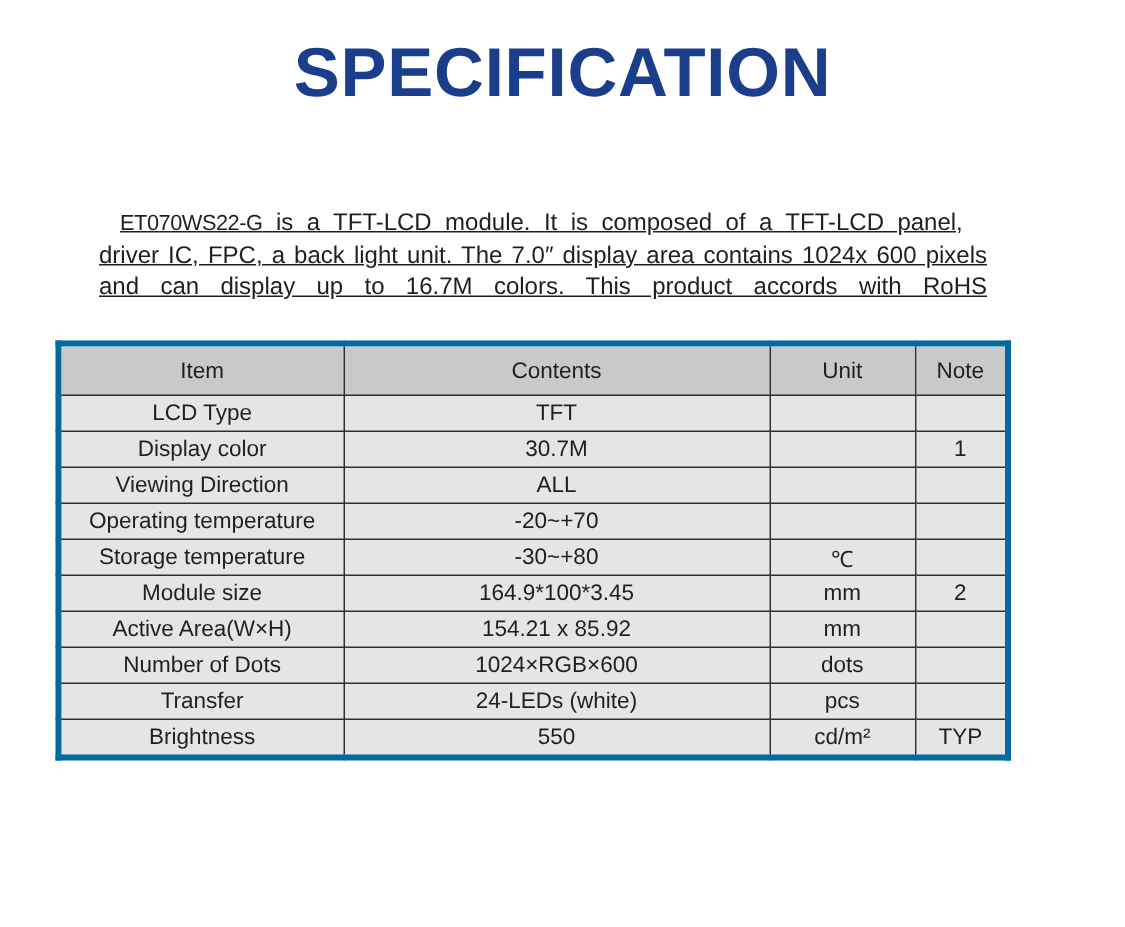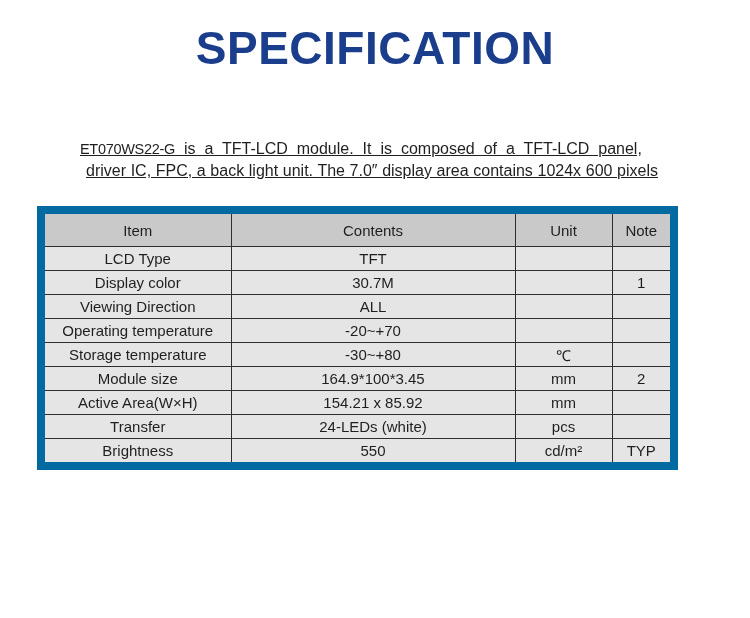--- a/index.html
+++ b/index.html
@@ -40,39 +40,38 @@
     white-space: nowrap;
   }
   .intro .model {
     font-size: 14.5px;
     letter-spacing: -0.3px;
   }
   .intro .justified {
     text-align: justify;
     text-align-last: justify;
     white-space: normal;
-    margin-left: 20px;
   }
   .spec-table {
     margin: 25px 0 0 37px;
     border-collapse: collapse;
     table-layout: fixed;
     width: 633px;
     font-size: 15px;
     color: #1f1f1f;
   }
   .spec-table th, .spec-table td {
     border: 1px solid #2e2e2e;
     text-align: center;
     vertical-align: middle;
     padding: 0;
     overflow: hidden;
   }
   .spec-table {
-    border: 8px solid #0369a1;
+    border: 4px solid #0369a1;
   }
   .spec-table th {
     background: #c9c9c9;
     font-weight: normal;
     height: 32px;
   }
   .spec-table td {
     height: 23px;
     background: #e5e5e5;
   }
@@ -82,20 +81,21 @@
   .col-note { width: 62px; }
 </style>
 </head>
 <body>
 
 <h1 class="page-title">SPECIFICATION</h1>
 
 <div class="intro">
   <div class="line line1"><span class="model">ET070WS22-G</span><span> is a TFT-LCD module. It is composed of a TFT-LCD panel,</span></div>
   <div class="line justified">driver IC, FPC, a back light unit. The 7.0″ display area contains 1024x 600 pixels</div>
+  <div class="line justified">and can display up to 16.7M colors. This product accords with RoHS</div>
 </div>
 
 <table class="spec-table">
   <colgroup>
     <col class="col-item">
     <col class="col-contents">
     <col class="col-unit">
     <col class="col-note">
   </colgroup>
   <thead>
@@ -143,20 +143,26 @@
       <td>mm</td>
       <td>2</td>
     </tr>
     <tr>
       <td>Active Area(W×H)</td>
       <td>154.21 x 85.92</td>
       <td>mm</td>
       <td></td>
     </tr>
     <tr>
+      <td>Number of Dots</td>
+      <td>1024×RGB×600</td>
+      <td>dots</td>
+      <td></td>
+    </tr>
+    <tr>
       <td>Transfer</td>
       <td>24-LEDs (white)</td>
       <td>pcs</td>
       <td></td>
     </tr>
     <tr>
       <td>Brightness</td>
       <td>550</td>
       <td>cd/m²</td>
       <td>TYP</td>

